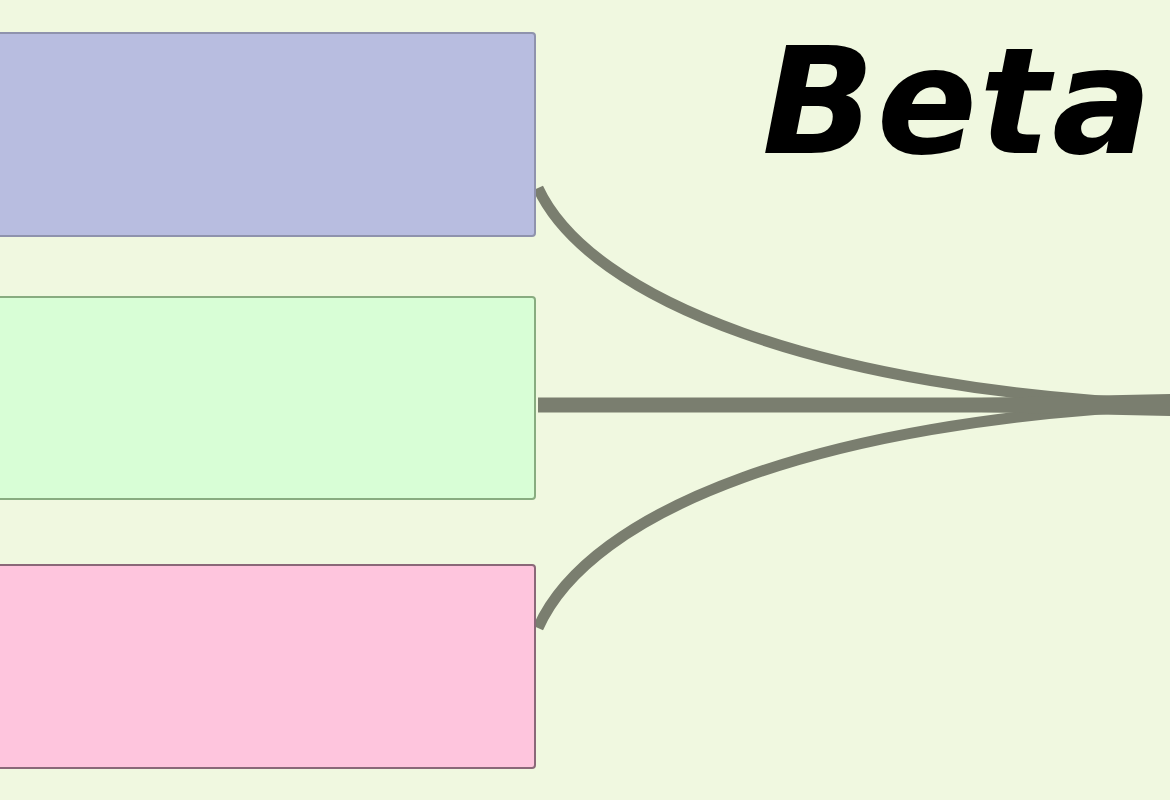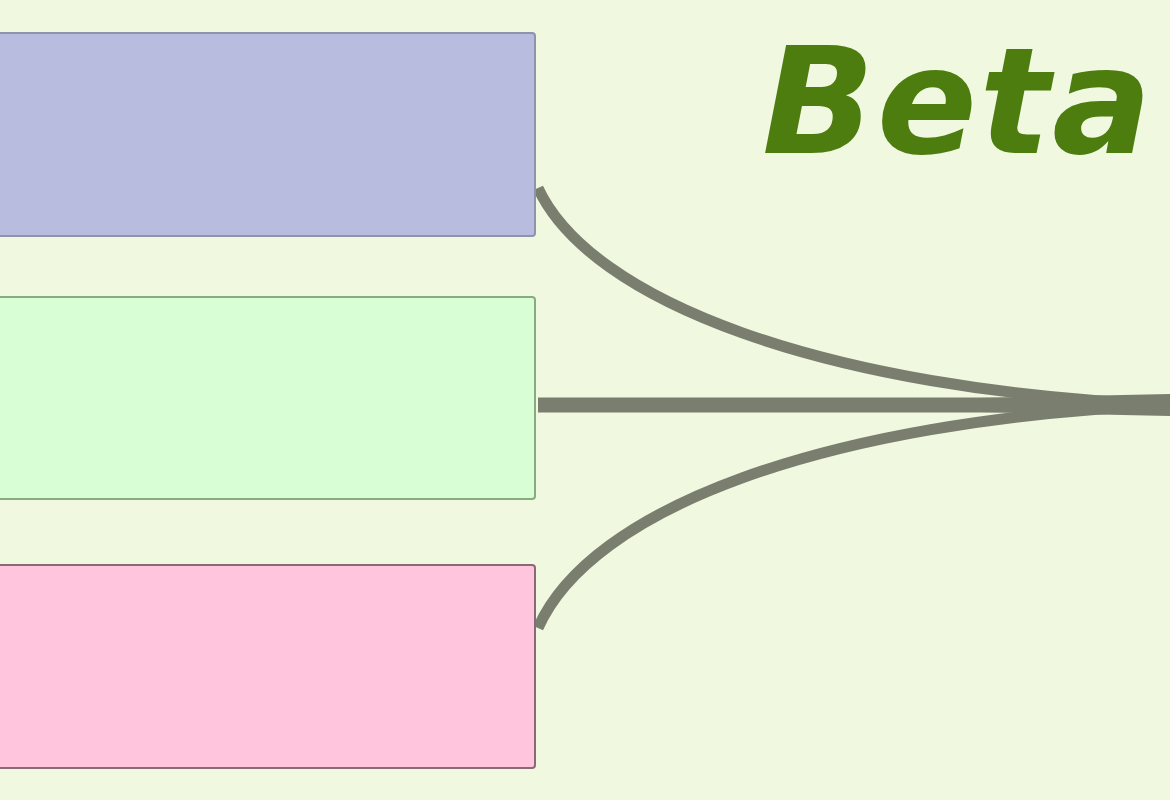--- a/index.html
+++ b/index.html
@@ -43,13 +43,13 @@
 <div class="node" id="n1" style="top: 32px; height: 205px; background: rgb(184, 189, 224); border-color: rgb(143, 147, 173);">
   <span></span>
 </div>
 <div class="node" id="n2" style="top: 296px; height: 204px; background: rgb(216, 254, 214); border-color: rgb(136, 172, 128);">
   <span></span>
 </div>
 <div class="node" id="n3" style="top: 564px; height: 205px; background: rgb(254, 197, 221); border-color: rgb(138, 104, 120);">
   <span></span>
 </div>
 
-<div class="title" id="title" style="color: #4d7c0f;">Beta</div>
+<div class="title" id="title" style="color: #000000;">Beta</div>
 
 </body></html>

